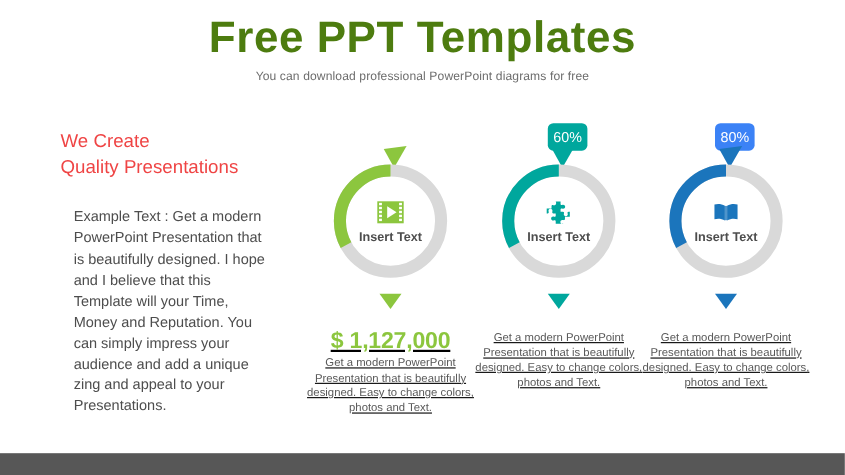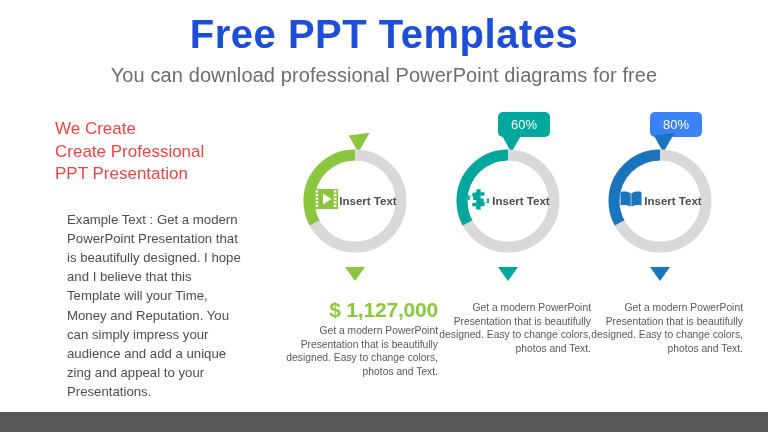--- a/index.html
+++ b/index.html
@@ -22,28 +22,28 @@
     top: 0;
     left: 0;
     width: 768px;
     text-align: center;
   }
   #page-title {
     margin: 0;
     padding-top: 13px;
     font-size: 40px;
     font-weight: bold;
-    color: #1d4ed8;
+    color: #4d7c0f;
     letter-spacing: 0.5px;
     line-height: 1.05;
   }
   #page-subtitle {
     margin: 0;
     padding-top: 9px;
-    font-size: 20px;
+    font-size: 11px;
     font-weight: normal;
     color: #6d6d6d;
     letter-spacing: 0.1px;
     text-align: center;
   }
 
   
   #left-column {
     position: absolute;
     left: 55px;
@@ -81,21 +81,21 @@
     position: absolute;
     top: 0;
     left: 66px;
     width: 86px;
     height: 42px;
   }
   .badge {
     position: absolute;
     top: 0;
     left: 0;
-    width: 52px;
+    width: 36px;
     height: 25px;
     border-radius: 5px;
     color: #ffffff;
     font-size: 13px;
     line-height: 25px;
     text-align: center;
   }
   .badge-tail {
     position: absolute;
     top: 22px;
@@ -117,21 +117,21 @@
     height: 110px;
   }
   .donut-svg { display: block; }
   .donut-center {
     position: absolute;
     top: 0;
     left: 0;
     width: 110px;
     height: 110px;
     display: flex;
-    flex-direction: row;
+    flex-direction: column;
     align-items: center;
     justify-content: center;
   }
   .donut-icon {
     width: 26px;
     height: 26px;
     display: block;
     margin-bottom: 4px;
   }
   .donut-label {
@@ -152,21 +152,22 @@
     border-right: 10px solid transparent;
     border-top: 14px solid #8cc63e;
   }
 
   
   .stat-block {
     position: absolute;
     top: 186px;
     left: -7px;
     width: 166px;
-    text-align: right;
+    text-align: center;
+    text-decoration: underline;
   }
   .stat-amount {
     font-size: 21px;
     font-weight: bold;
     letter-spacing: -0.2px;
     line-height: 1.1;
     white-space: nowrap;
   }
   .stat-desc {
     margin-top: 3px;
@@ -189,22 +190,21 @@
 <body>
 
 <div id="slide-header">
   <h1 id="page-title">Free PPT Templates</h1>
   <p id="page-subtitle">You can download professional PowerPoint diagrams for free</p>
 </div>
 
 <div id="left-column">
   <div id="left-heading">
     <span class="hline">We Create</span>
-    <span class="hline">Create Professional</span>
-    <span class="hline">PPT Presentation</span>
+    <span class="hline">Quality Presentations</span>
   </div>
   <p id="left-body">Example Text : Get a modern PowerPoint  Presentation that is beautifully designed. I hope and I believe that this Template will your Time, Money and Reputation. You can simply impress your audience and add a unique zing and appeal to your Presentations.</p>
 </div>
 
 <div class="card" id="card-0">
   <div class="badge-wrap">
     <div class="badge">22%</div>
     <div class="badge-tail"></div>
   </div>
   <div class="donut-wrap">

